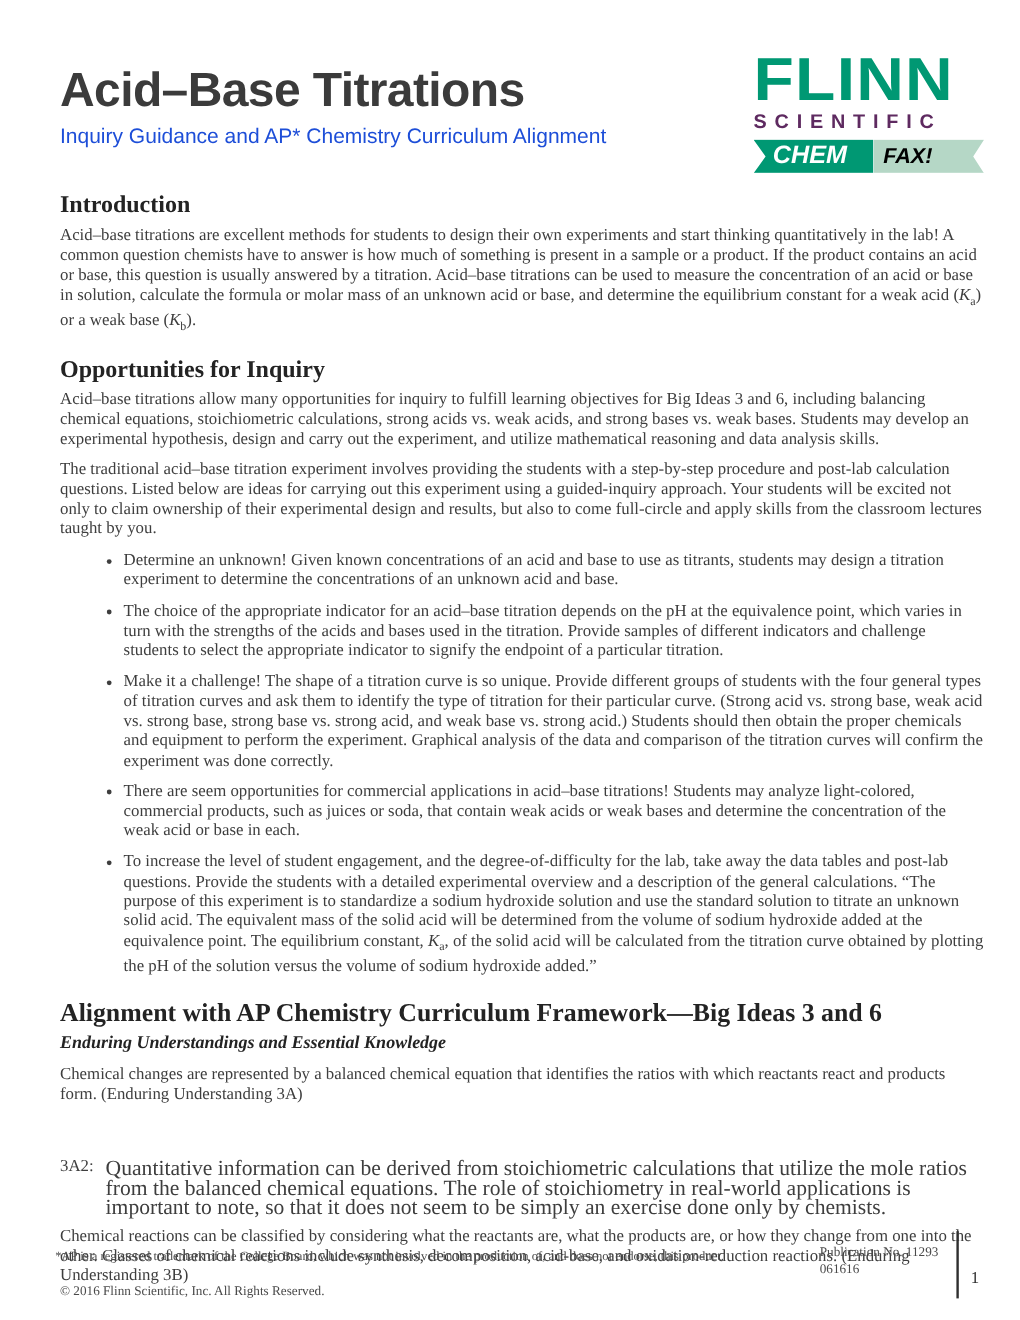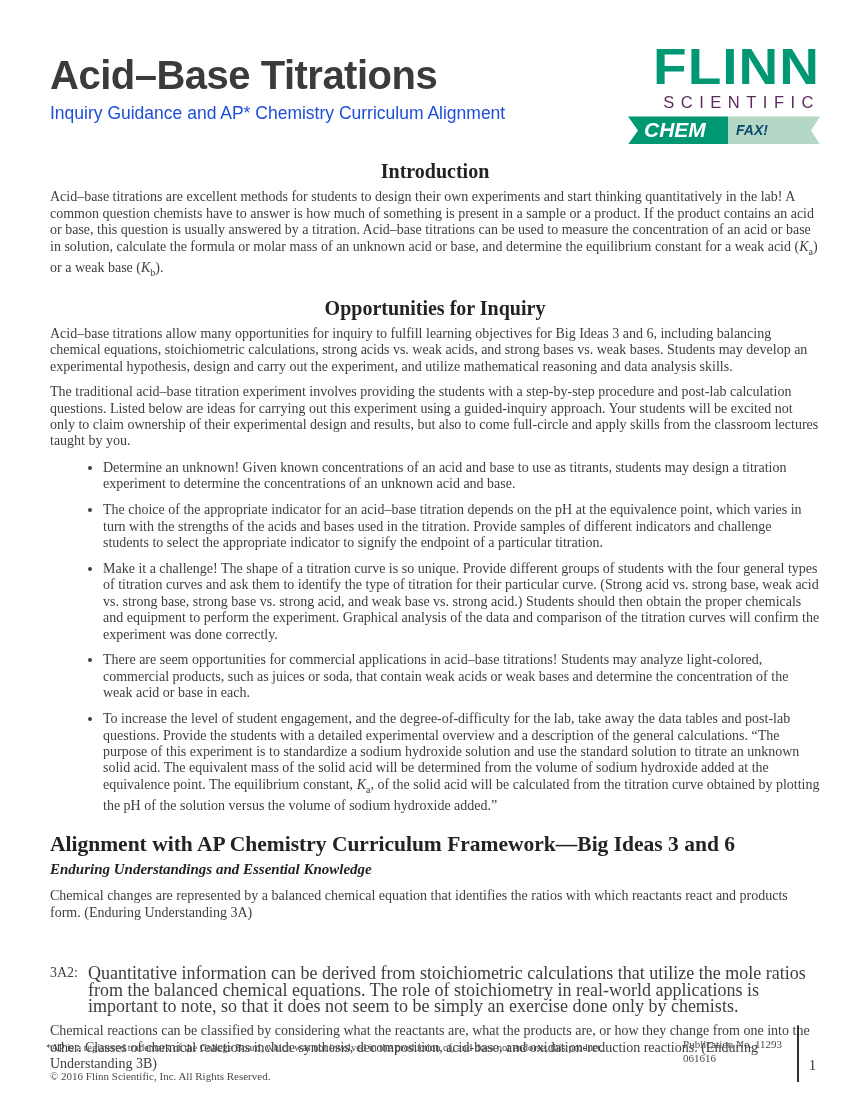--- a/index.html
+++ b/index.html
@@ -16,37 +16,37 @@
         padding:48px 30px 0 50px;}
 
   
   .header{display:flex;justify-content:space-between;align-items:flex-start;}
   .title-block{padding-top:6px;}
   h1{font-family:"Liberation Sans",sans-serif;font-weight:bold;font-size:40px;
      letter-spacing:-0.5px;color:#3B3B3B;line-height:1.05;}
   .subtitle{font-family:"Liberation Sans",sans-serif;font-size:17.5px;color:#1d4ed8;
      margin-top:7px;}
 
-  .logo{width:192px;flex-shrink:0;text-align:right;margin-top:-4px;}
+  .logo{width:192px;flex-shrink:0;text-align:left;margin-top:-4px;}
   .logo-brand{font-family:"Liberation Sans",sans-serif;font-weight:bold;font-size:55px;
      line-height:0.88;color:var(--flinn-green);letter-spacing:1px;transform:scaleY(0.92);
      transform-origin:top left;}
-  .logo-sub{font-family:"Liberation Sans",sans-serif;font-weight:normal;font-size:16.5px;
+  .logo-sub{font-family:"Liberation Sans",sans-serif;font-weight:bold;font-size:16.5px;
      color:var(--flinn-purple);letter-spacing:6.5px;margin-top:1px;white-space:nowrap;}
   .banner{display:flex;width:192px;height:28px;margin-top:4px;font-style:italic;
      font-family:"Liberation Sans",sans-serif;font-weight:bold;}
   .banner-chem{flex:0 0 100px;background:var(--flinn-green);color:#fff;font-size:21px;
      display:flex;align-items:center;padding-left:16px;
      clip-path:polygon(0 0,100% 0,100% 100%,0 100%,10px 50%);}
-  .banner-fax{flex:1;background:var(--banner-light);color:#0c4a6e;font-size:14px;
+  .banner-fax{flex:1;background:var(--banner-light);color:#000000;font-size:18px;
      display:flex;align-items:center;padding-left:8px;
      clip-path:polygon(0 0,100% 0,calc(100% - 9px) 50%,100% 100%,0 100%);}
 
   
-  h2.section{font-size:20px;font-weight:bold;color:var(--ink-dark);margin:16px 0 6px;text-align:center;}
+  h2.section{font-size:20px;font-weight:bold;color:var(--ink-dark);margin:16px 0 6px;}
   h2.big{font-size:21.5px;font-weight:bold;color:var(--ink-dark);margin:18px 0 4px;}
   h3.sub{font-size:15px;font-weight:bold;color:var(--ink-dark);margin:2px 0 10px;font-style:italic;}
   p.body{font-size:14px;line-height:16.4px;margin-bottom:9px;text-align:left;}
   i{font-style:italic;}
   sub{font-size:10px;}
 
   ul.bullets{margin:10px 0 2px;padding-left:53px;}
   ul.bullets li{font-size:14px;line-height:16.4px;margin-bottom:9.5px;list-style:disc outside;}
 
   .labeled{display:flex;margin-bottom:9px;margin-top:44px;}

